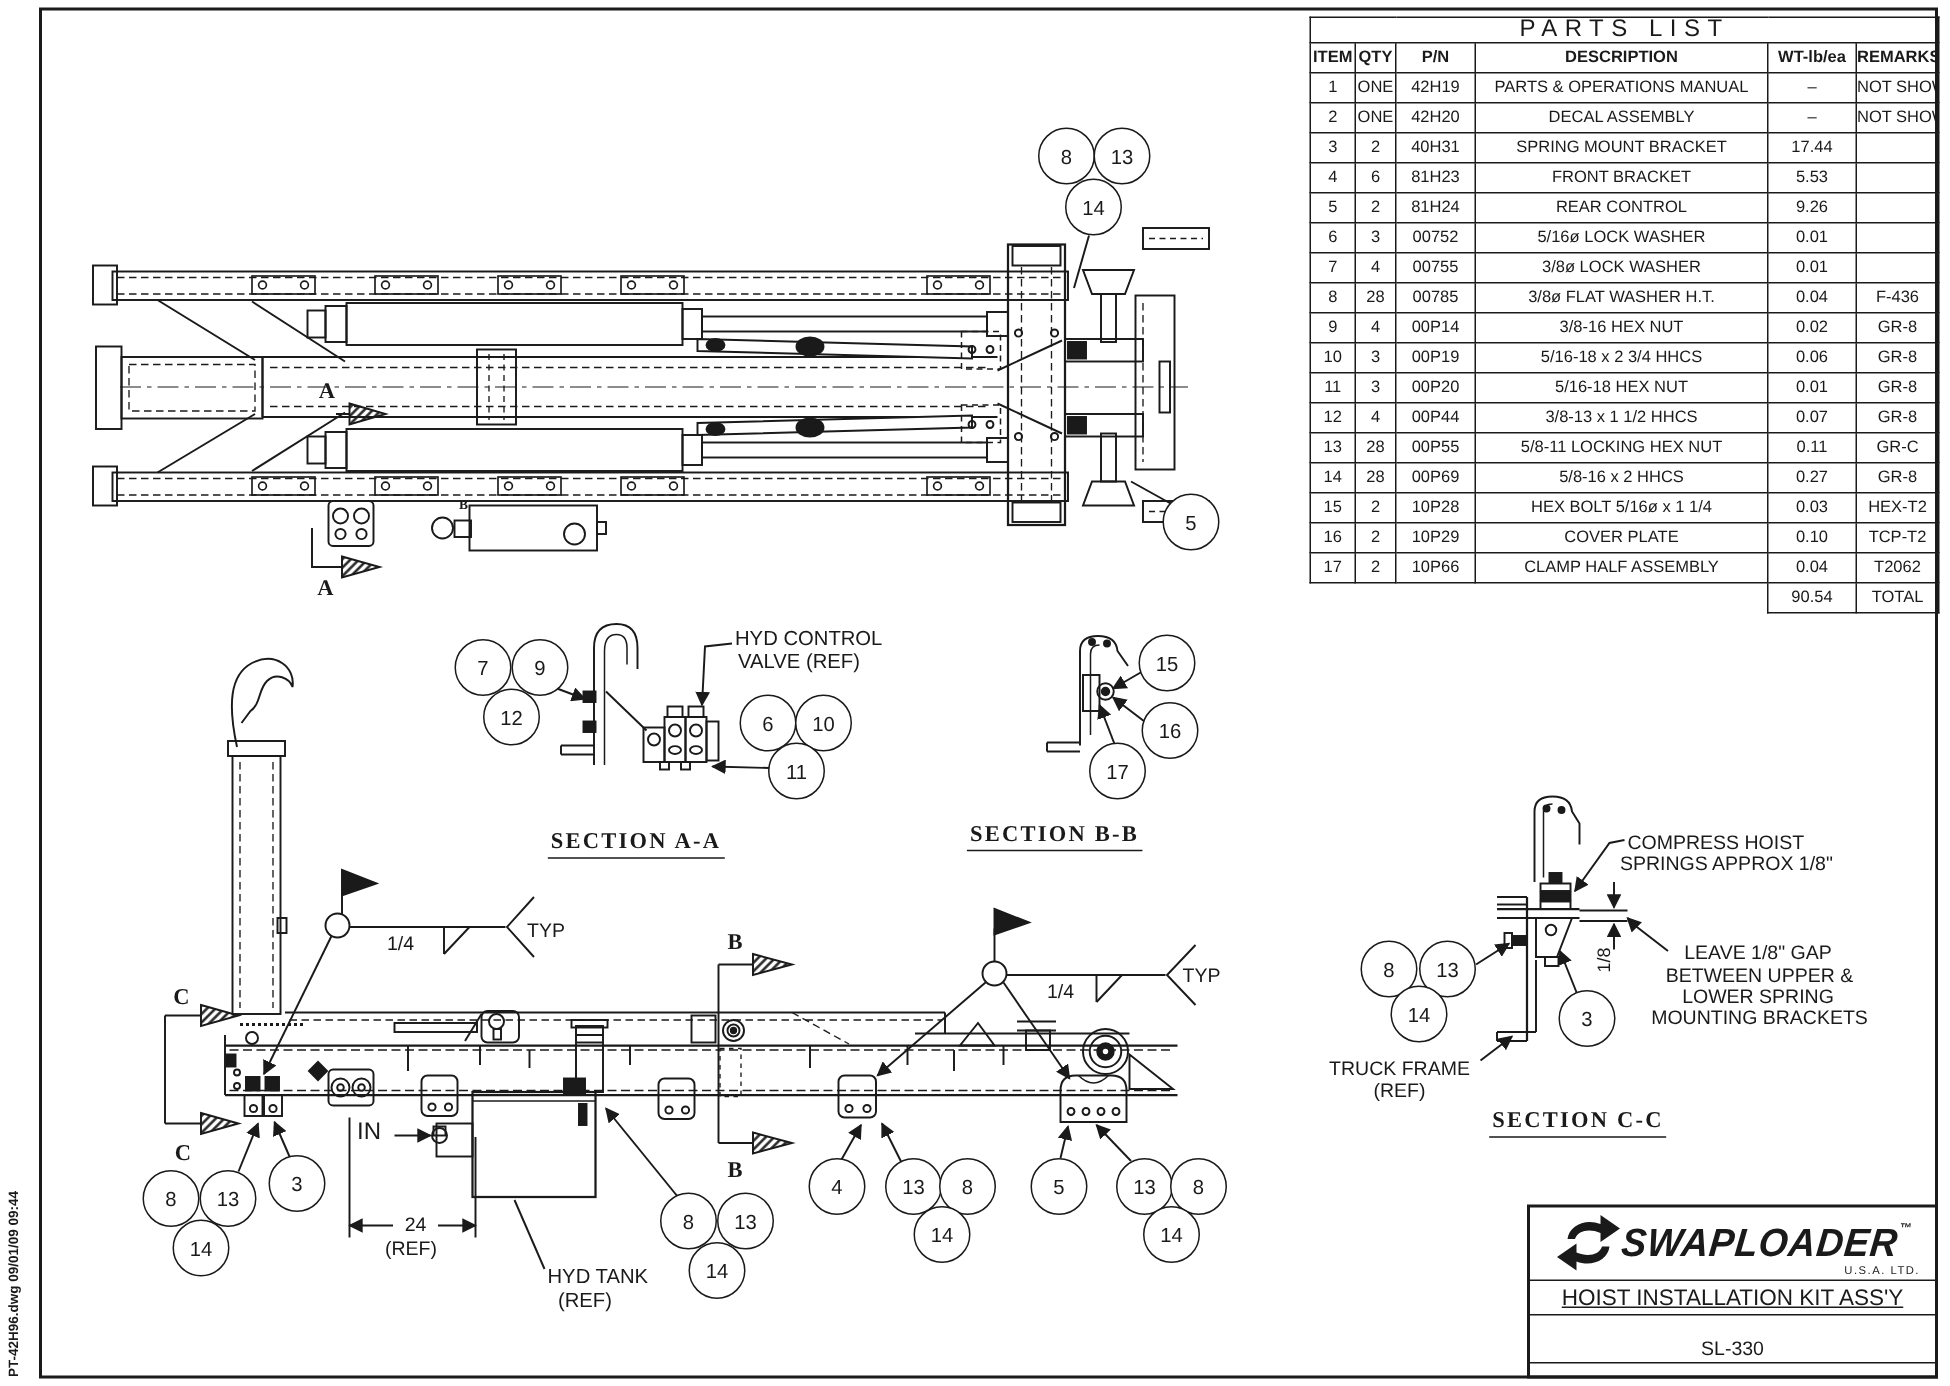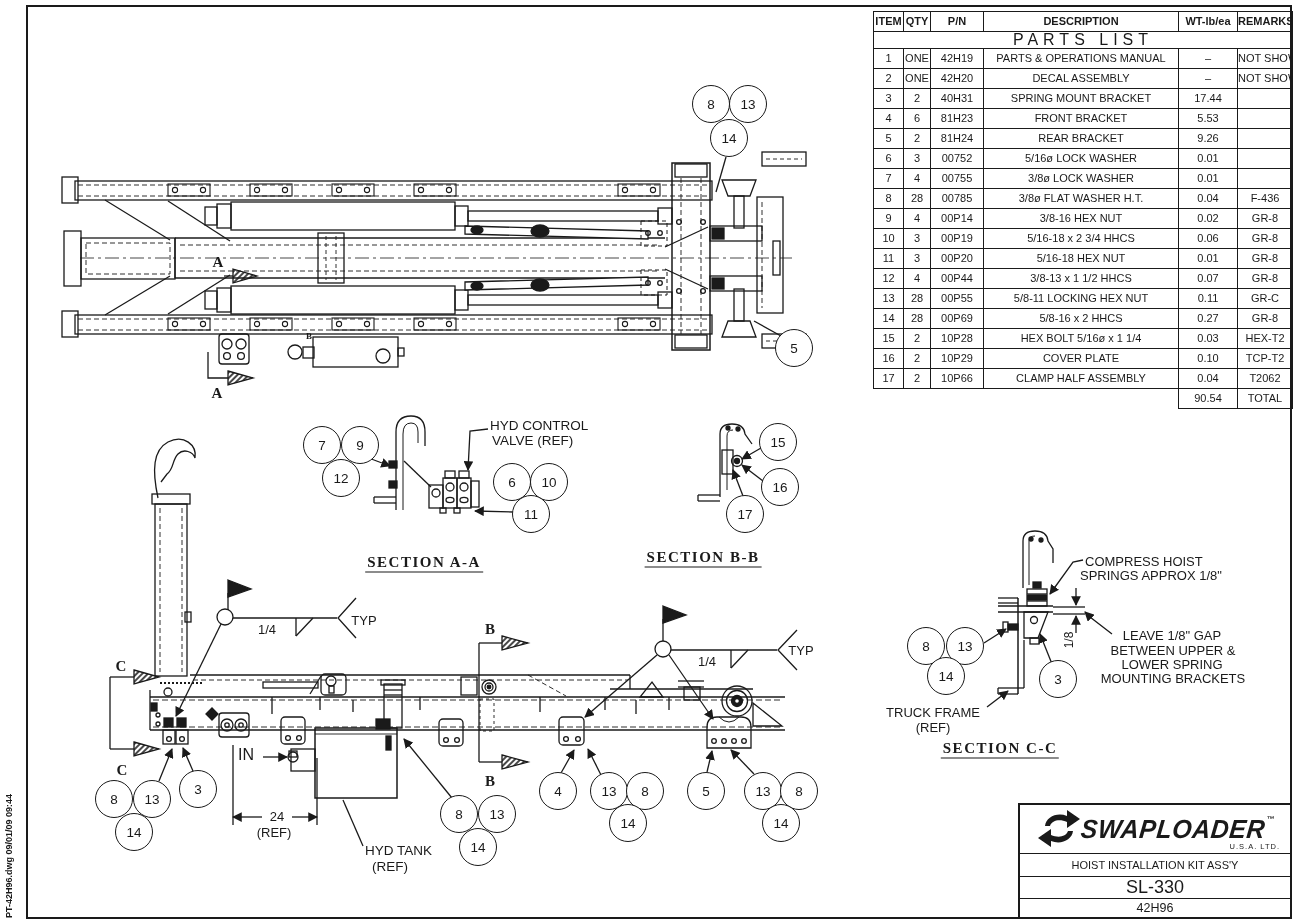--- a/index.html
+++ b/index.html
@@ -24,22 +24,22 @@
   .plist th,.plist td{border:1.5px solid #1a1a1a;font-size:11px;text-align:center;
            padding:0;height:19px;line-height:1;overflow:hidden;white-space:nowrap;}
   .plist .pl-title{font-size:16px;font-weight:normal;letter-spacing:5px;height:16px;}
   .plist .nob{border:none;}
   
   .tblock{position:absolute;left:1018px;top:803px;width:274px;height:116px;
           border:2px solid #1a1a1a;box-sizing:border-box;display:flex;flex-direction:column;}
   .tb-logo{flex:0 0 48px;border-bottom:1.6px solid #1a1a1a;display:flex;align-items:center;
            justify-content:center;position:relative;}
   .tb-row{border-bottom:1.6px solid #1a1a1a;display:flex;align-items:center;justify-content:center;}
-  .tb-row1{flex:0 0 22px;font-size:11px;}
-  .tb-row2{flex:0 0 19px;font-size:18px;}
+  .tb-row1{flex:0 0 22px;font-size:15px;text-decoration:underline;}
+  .tb-row2{flex:0 0 19px;font-size:13px;margin-top:12px;}
   .tb-row3{flex:1;font-size:12.5px;border-bottom:none;}
   .brand{font-weight:bold;font-style:italic;font-size:25px;letter-spacing:.5px;
          transform:scaleY(1.05) skewX(-6deg);display:inline-block;}
   .brand-tm{font-size:8px;vertical-align:top;font-weight:bold;}
   .brand-sub{position:absolute;right:10px;bottom:2px;font-size:7.5px;font-weight:normal;letter-spacing:1px;}
 </style>
 </head>
 <body>
 
 <div class="sheet">
@@ -424,31 +424,31 @@
     <table id="plist-table">
       <colgroup>
         <col style="width:30px">
           <col style="width:27px">
           <col style="width:53px">
         <col style="width:195px">
           <col style="width:59px">
           <col style="width:55px">
       </colgroup>
       <thead>
+        <tr>
+            <th class="pl-title" colspan="6">PARTS LIST</th>
+          </tr>
         <tr id="plist-head">
             <th>ITEM</th>
             <th>QTY</th>
             <th>P/N</th>
             <th>DESCRIPTION</th>
             <th>WT-lb/ea</th>
             <th>REMARKS</th>
           </tr>
-        <tr>
-            <th class="pl-title" colspan="6">PARTS LIST</th>
-          </tr>
       </thead>
       <tbody id="plist-body">
           <tr>
             <td>1</td>
             <td>ONE</td>
             <td>42H19</td>
             <td>PARTS &amp; OPERATIONS MANUAL</td>
             <td>–</td>
             <td>NOT SHOWN</td>
           </tr>
@@ -473,21 +473,21 @@
             <td>6</td>
             <td>81H23</td>
             <td>FRONT BRACKET</td>
             <td>5.53</td>
             <td></td>
           </tr>
           <tr>
             <td>5</td>
             <td>2</td>
             <td>81H24</td>
-            <td>REAR BRACKET</td>
+            <td>REAR CONTROL</td>
             <td>9.26</td>
             <td></td>
           </tr>
           <tr>
             <td>6</td>
             <td>3</td>
             <td>00752</td>
             <td>5/16ø LOCK WASHER</td>
             <td>0.01</td>
             <td></td>
@@ -595,28 +595,27 @@
     <div class="tb-logo">
       <svg width="44" height="40" viewBox="0 0 44 40">
         <path d="M8,17 C9,8 20,3 30,7 L30,1 L43,10 L30,19 L30,13 C23,10 15,11 13,17 Z" fill="#1a1a1a"></path>
         <path d="M36,22 C35,31 24,36 14,32 L14,38 L1,29 L14,20 L14,26 C21,29 29,28 31,22 Z" fill="#1a1a1a"></path>
       </svg>
       <span class="brand"><span>SWAPLOADER</span><span class="brand-tm">™</span></span>
       <span class="brand-sub">U.S.A.   LTD.</span>
     </div>
     <div class="tb-row tb-row1">HOIST INSTALLATION KIT ASS'Y</div>
     <div class="tb-row tb-row2">SL-330</div>
-    <div class="tb-row tb-row3">42H96</div>
   </div>
 
   <div class="stamp">PT-42H96.dwg  09/01/09  09:44</div>
 
   <div class="lbl ctr sec-title" style="left:424px;top:563px;">SECTION  A-A</div>
   <div class="lbl ctr sec-title" style="left:703px;top:558px;">SECTION  B-B</div>
-  <div class="lbl ctr sec-title" style="left:1000px;top:749px;">SECTION  C-C</div>
+  <div class="lbl ctr sec-title" style="left:1052px;top:749px;">SECTION  C-C</div>
 
   <div class="lbl" style="left:490px;top:418px;font-size:13.5px;">HYD CONTROL</div>
   <div class="lbl" style="left:492px;top:433px;font-size:13.5px;">VALVE (REF)</div>
 
   <div class="lbl" style="left:1085px;top:554px;">COMPRESS HOIST</div>
   <div class="lbl" style="left:1080px;top:568px;">SPRINGS APPROX 1/8"</div>
   <div class="lbl ctr" style="left:1172px;top:635px;">LEAVE 1/8" GAP</div>
   <div class="lbl ctr" style="left:1173px;top:650px;">BETWEEN UPPER &amp;</div>
   <div class="lbl ctr" style="left:1172px;top:664px;">LOWER SPRING</div>
   <div class="lbl ctr" style="left:1173px;top:678px;">MOUNTING BRACKETS</div>

